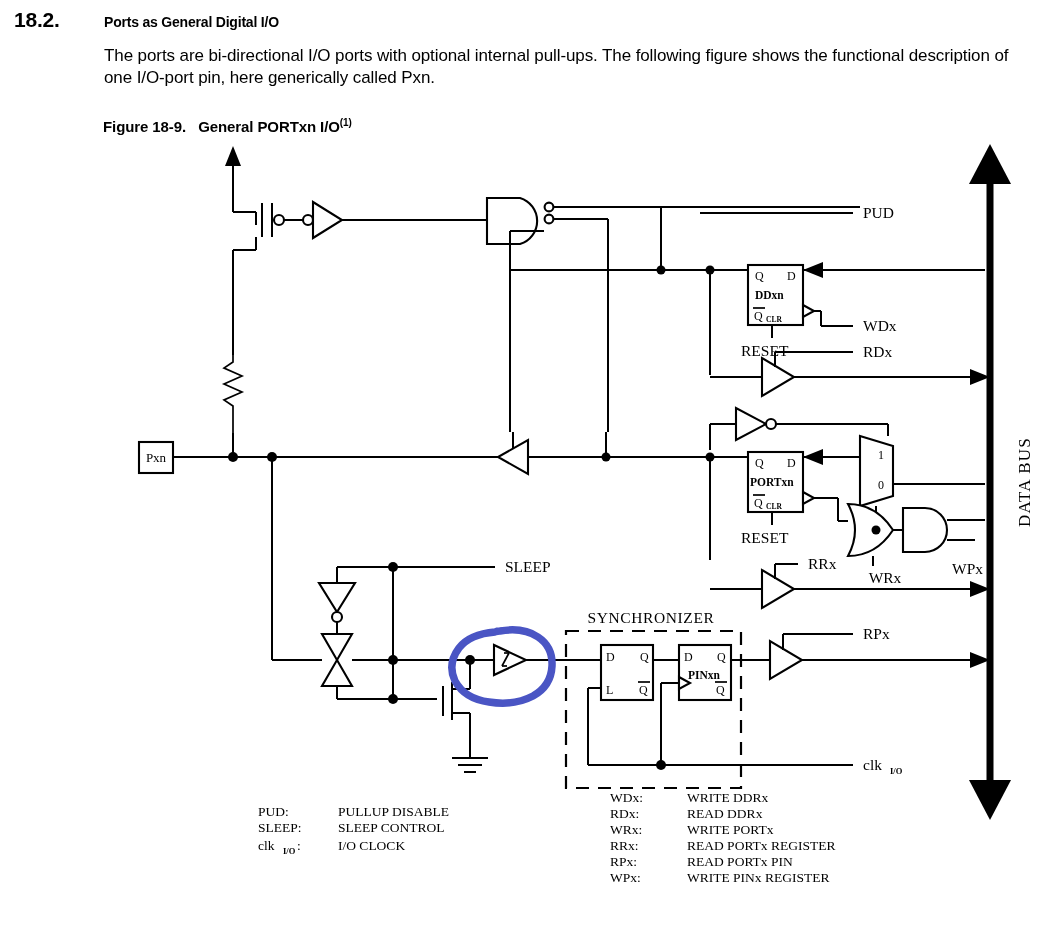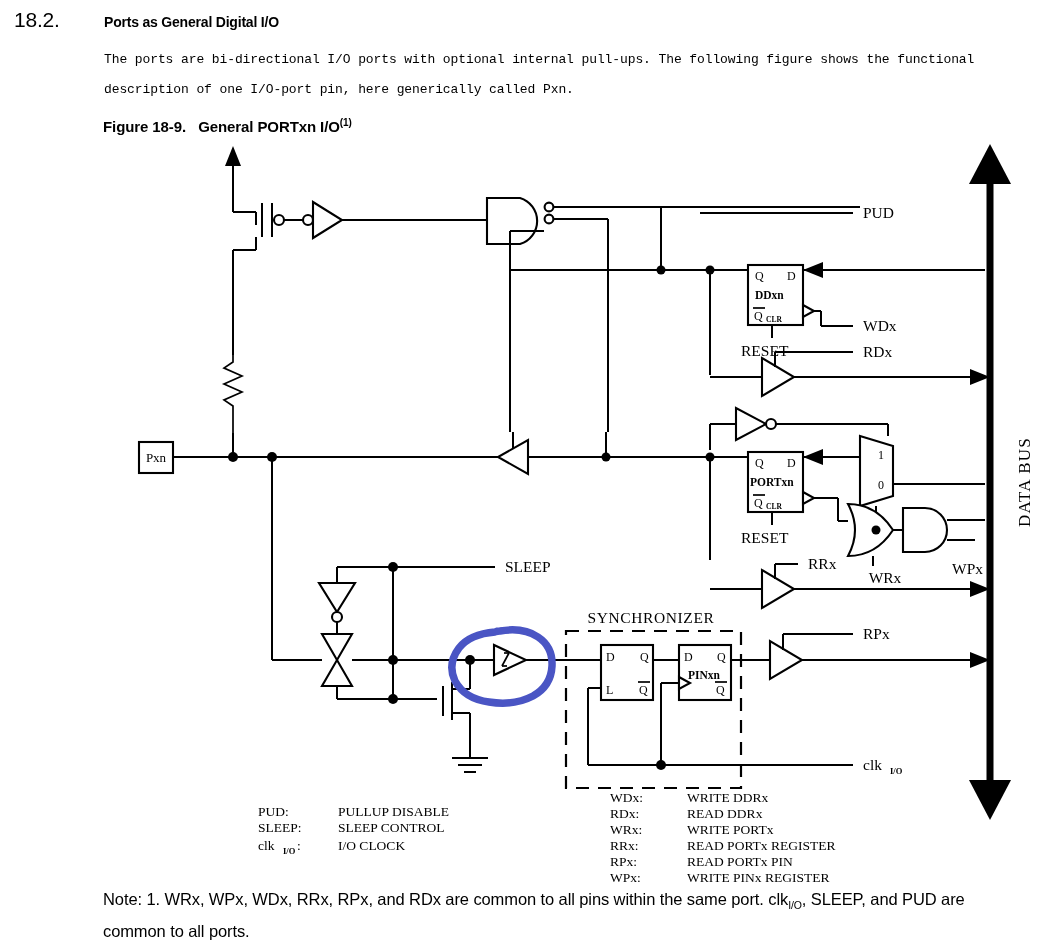--- a/index.html
+++ b/index.html
@@ -22,39 +22,38 @@
   
   .sec-head {
     position: absolute;
     left: 14px; top: 8px;
     width: 1020px;
     display: flex;
     align-items: baseline;
   }
   .sec-num {
     font-size: 21px;
-    font-weight: normal;
+    font-weight: bold;
     width: 90px;
     flex: 0 0 90px;
     letter-spacing: -0.2px;
   }
   .sec-title {
     font-size: 14px;
     font-weight: bold;
     letter-spacing: -0.2px;
   }
 
   .body-para {
     position: absolute;
     left: 104px; top: 45px;
     width: 905px;
-    font-size: 13px;
-    line-height: 30px;
+    font-size: 17px;
+    line-height: 22px;
     letter-spacing: -0.1px;
-    font-family: Liberation Mono, monospace;
   }
 
   .fig-caption {
     position: absolute;
     left: 103px; top: 117px;
     font-size: 15px;
     font-weight: bold;
     letter-spacing: -0.1px;
   }
   .fig-caption sup { font-size: 10px; }
@@ -439,17 +438,14 @@
       <text class="lgd" x="610" y="726">RPx:</text>
       <text class="lgd" x="687" y="726">READ PORTx PIN</text>
 
       <text class="lgd" x="610" y="742">WPx:</text>
       <text class="lgd" x="687" y="742">WRITE PINx REGISTER</text>
     </g>
 
   </svg>
   </div>
 
-  <div class="note">
-    <span>Note: 1. WRx, WPx, WDx, RRx, RPx, and RDx are common to all pins within the same port. clk</span><sub>I/O</sub><span>, SLEEP, and PUD are common to all ports.</span>
-  </div>
 
 </div>
 
 </body></html>

